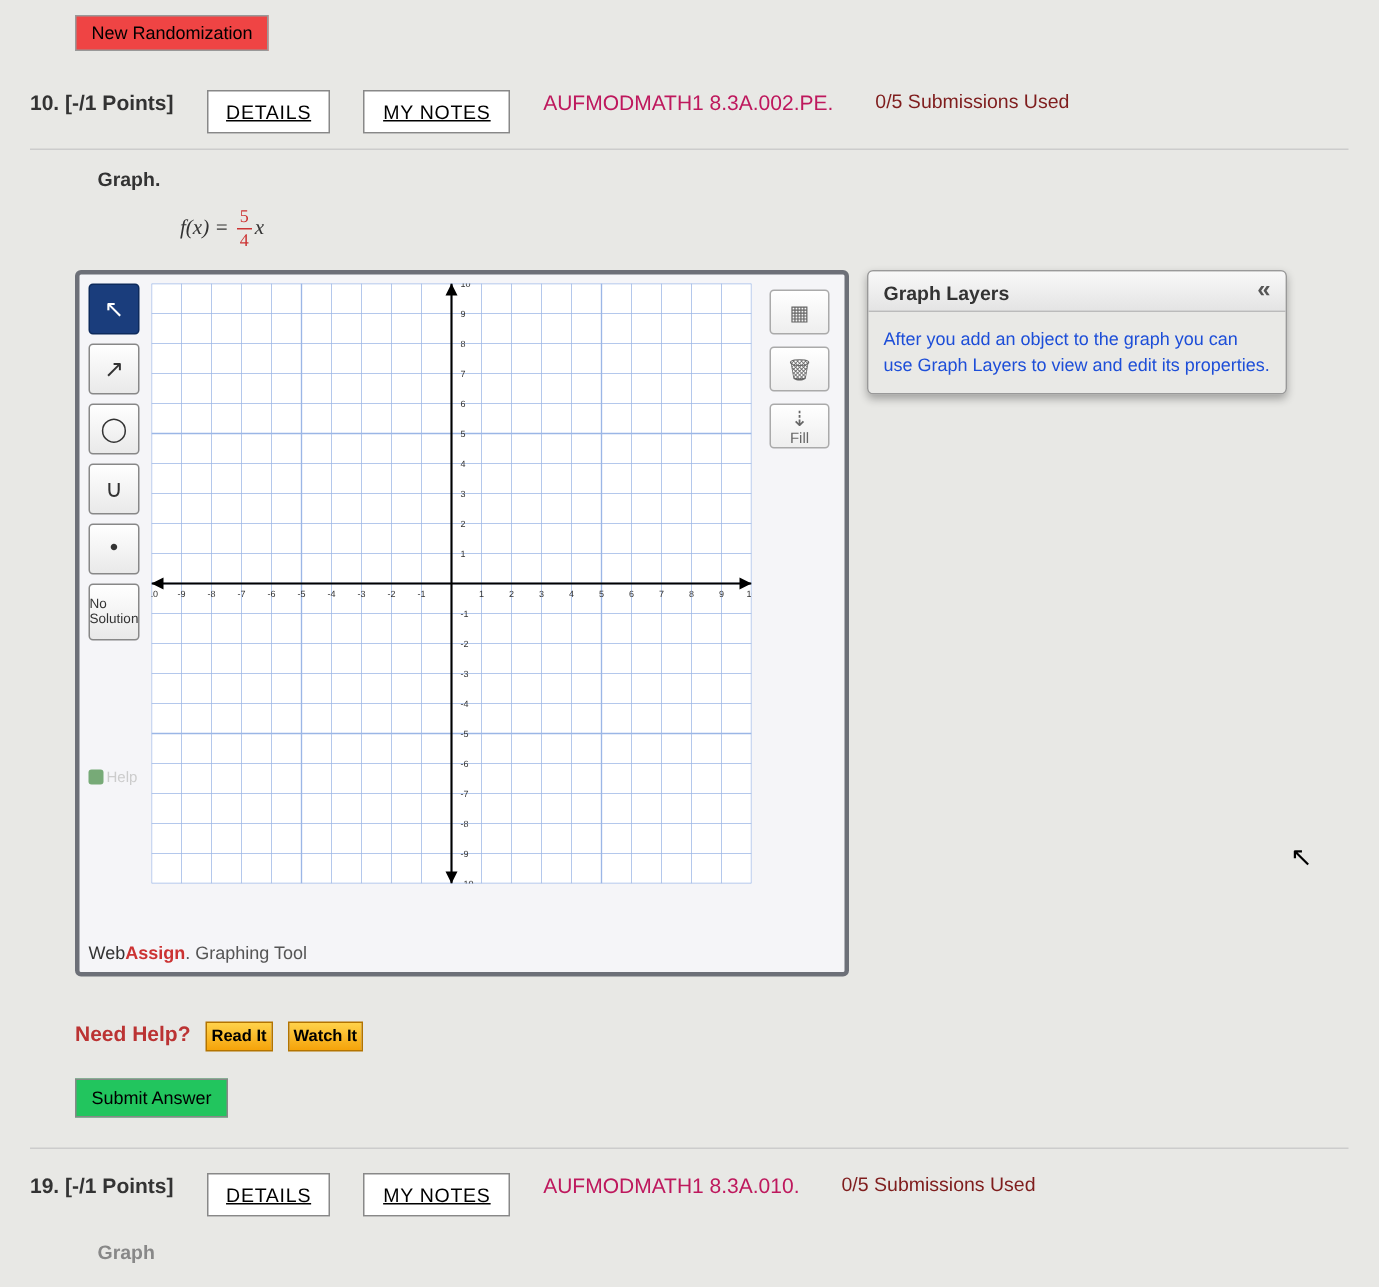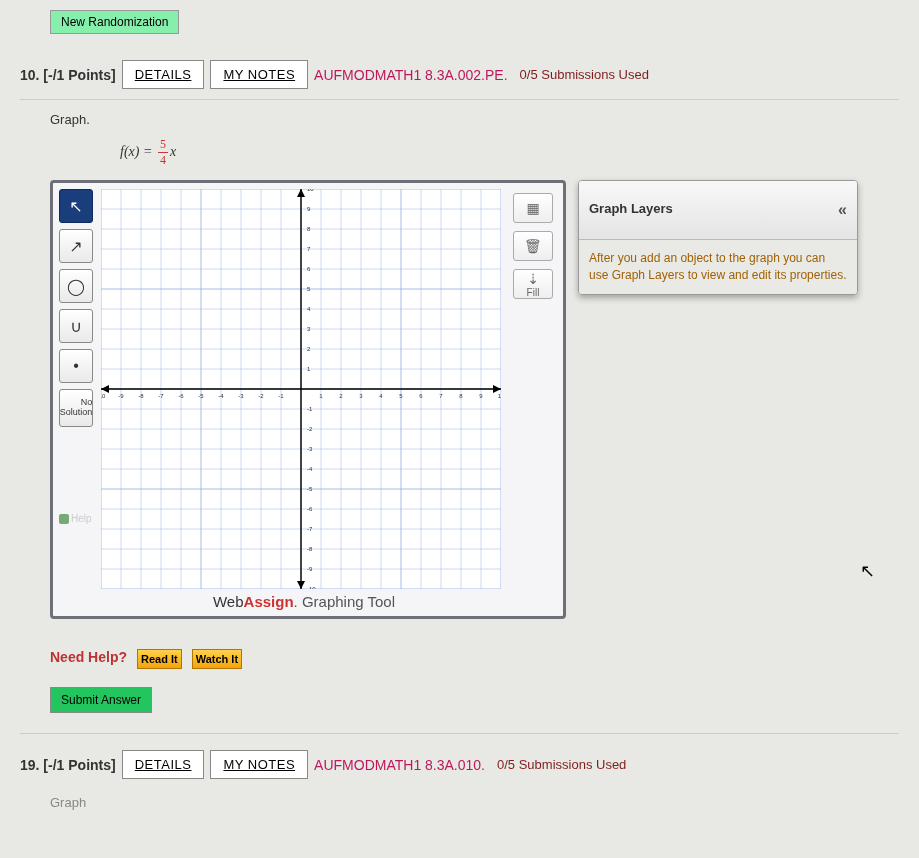--- a/index.html
+++ b/index.html
@@ -7,50 +7,50 @@
     margin: 0;
     font-family: Arial, Helvetica, sans-serif;
     background: #e8e8e5;
     color: #333;
     font-size: 13px;
   }
   .page { padding: 10px 20px; }
   .new-rand {
     display: inline-block;
     border: 1px solid #999;
-    background: #86efac;
+    background: #ef4444;
     padding: 4px 10px;
     font-size: 12px;
     margin-left: 30px;
     margin-bottom: 20px;
   }
   .q-header {
     display: flex;
-    align-items: center;
-    gap: 6px;
+    align-items: flex-start;
+    gap: 22px;
     padding: 6px 0 10px 0;
     border-bottom: 1px solid #ccc;
     margin-bottom: 12px;
     flex-wrap: wrap;
   }
   .q-header.no-border { border-bottom: none; margin-bottom: 0; }
   .q-num { font-weight: bold; font-size: 14px; }
   .btn-outline {
     border: 1px solid #888;
     background: #fff;
     padding: 6px 12px;
     font-size: 13px;
     letter-spacing: 0.5px;
     cursor: pointer;
     text-decoration: underline;
   }
   .code { font-size: 14px; color: #be185d; }
   .subs { color: #7f1d1d; font-size: 13px; margin-left: 6px; }
   .q-body { padding: 0 0 0 30px; }
-  .instr { margin: 6px 0 10px 0; }
+  .instr { margin: 6px 0 10px 15px; font-weight: bold; }
   .func { font-family: Georgia, serif; font-style: italic; margin: 6px 0 12px 70px; font-size: 14px; }
   .frac { display: inline-block; text-align: center; vertical-align: middle; font-style: normal; font-size: 12px; margin: 0 2px; }
   .frac .top { display: block; border-bottom: 1px solid #c33; color:#c33; padding: 0 2px; }
   .frac .bot { display: block; color:#c33; padding: 0 2px; }
   .tool-row { display: flex; align-items: flex-start; gap: 0; }
   .graph-wrap {
     border: 3px solid #6d7078;
     border-radius: 4px;
     background: #f5f5f8;
     padding: 6px;
@@ -60,60 +60,61 @@
   .toolcol { display: flex; flex-direction: column; gap: 6px; }
   .tool-btn {
     width: 34px; height: 34px;
     border: 1px solid #888;
     border-radius: 3px;
     background: linear-gradient(#fff,#e9e9e9);
     display: flex; align-items: center; justify-content: center;
     font-size: 16px; cursor: pointer;
   }
   .tool-btn.active { background: #1a3d7c; color:#fff; border-color:#0d2a5c; }
-  .tool-btn.tall { height: 38px; font-size: 9px; text-align:right; line-height:1.1; }
+  .tool-btn.tall { height: 38px; font-size: 9px; text-align:left; line-height:1.1; }
   .help-link { font-size: 10px; color:#ccc; margin-top:auto; padding-top:80px; }
   .help-link .b { display:inline-block; width:10px; height:10px; background:#7a7; border-radius:2px; margin-right:2px; vertical-align:middle;}
   svg.grid { background:#fff; display:block; }
   .sidecol {
     width: 48px;
     display:flex; flex-direction:column; gap:8px;
     padding: 4px;
   }
   .side-btn {
     border:1px solid #aaa; border-radius:3px;
     background: linear-gradient(#fff,#eee);
     height:30px; display:flex; align-items:center; justify-content:center;
     font-size:10px; color:#666; cursor:pointer;
   }
   .side-btn .glyph { font-size:14px; }
   .footer-brand {
-    text-align:center; font-size:15px; color:#555;
+    text-align:left; font-size:12px; color:#555;
     padding: 4px 8px 0 0;
+    margin-top: 35px;
   }
   .footer-brand .wa1 { color:#333; }
   .footer-brand .wa2 { color:#c33; font-weight:bold; }
   .layers-panel {
     margin-left: 12px;
     width: 280px;
     border: 1px solid #999;
     border-radius: 4px;
     background: linear-gradient(#f7f7f7,#e2e2e2);
     box-shadow: 0 3px 6px rgba(0,0,0,0.3);
     overflow:hidden;
     font-size: 12px;
     align-self: flex-start;
   }
   .layers-header {
-    display:flex; justify-content:space-between; align-items:flex-start;
-    padding: 20px 10px; font-weight:bold; font-size:13px;
+    display:flex; justify-content:space-between; align-items:flex-end;
+    padding: 4px 10px; font-weight:bold; font-size:13px;
     border-bottom: 1px solid #bbb;
     background: linear-gradient(#f8f8f8,#e4e4e4);
   }
-  .layers-body { padding: 10px; color:#a16207; line-height:1.4; background:#e9e9e6; }
+  .layers-body { padding: 10px; color:#1d4ed8; line-height:1.4; background:#e9e9e6; }
   .collapse { font-size:16px; color:#555; cursor:pointer; }
   .need-help { margin: 30px 0 18px 0; display:flex; gap:10px; }
   .need-help .lbl { color:#b33; font-weight:bold; font-size:14px; }
   .help-btn {
     background: linear-gradient(#ffd24a,#f5a30a);
     border:1px solid #b37400;
     padding: 3px 3px;
     font-size:11px; font-weight:bold;
     cursor:pointer;
   }

